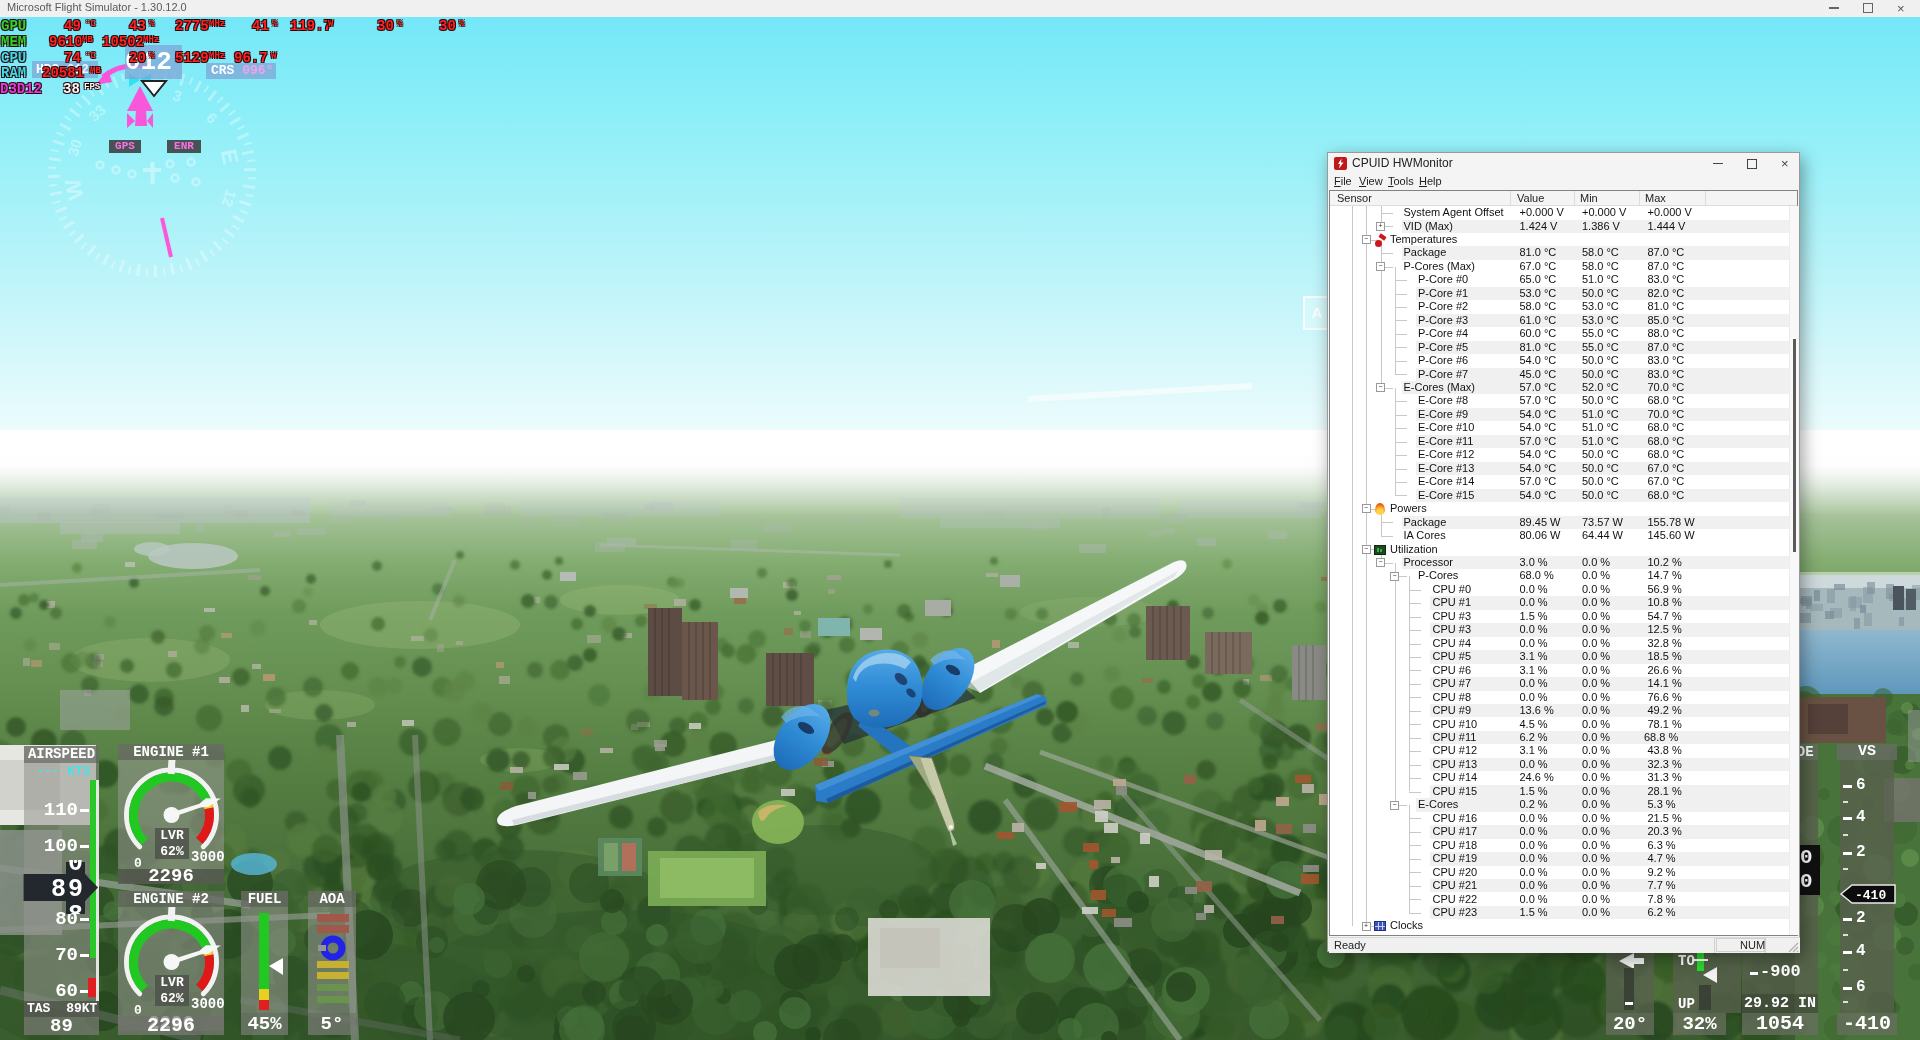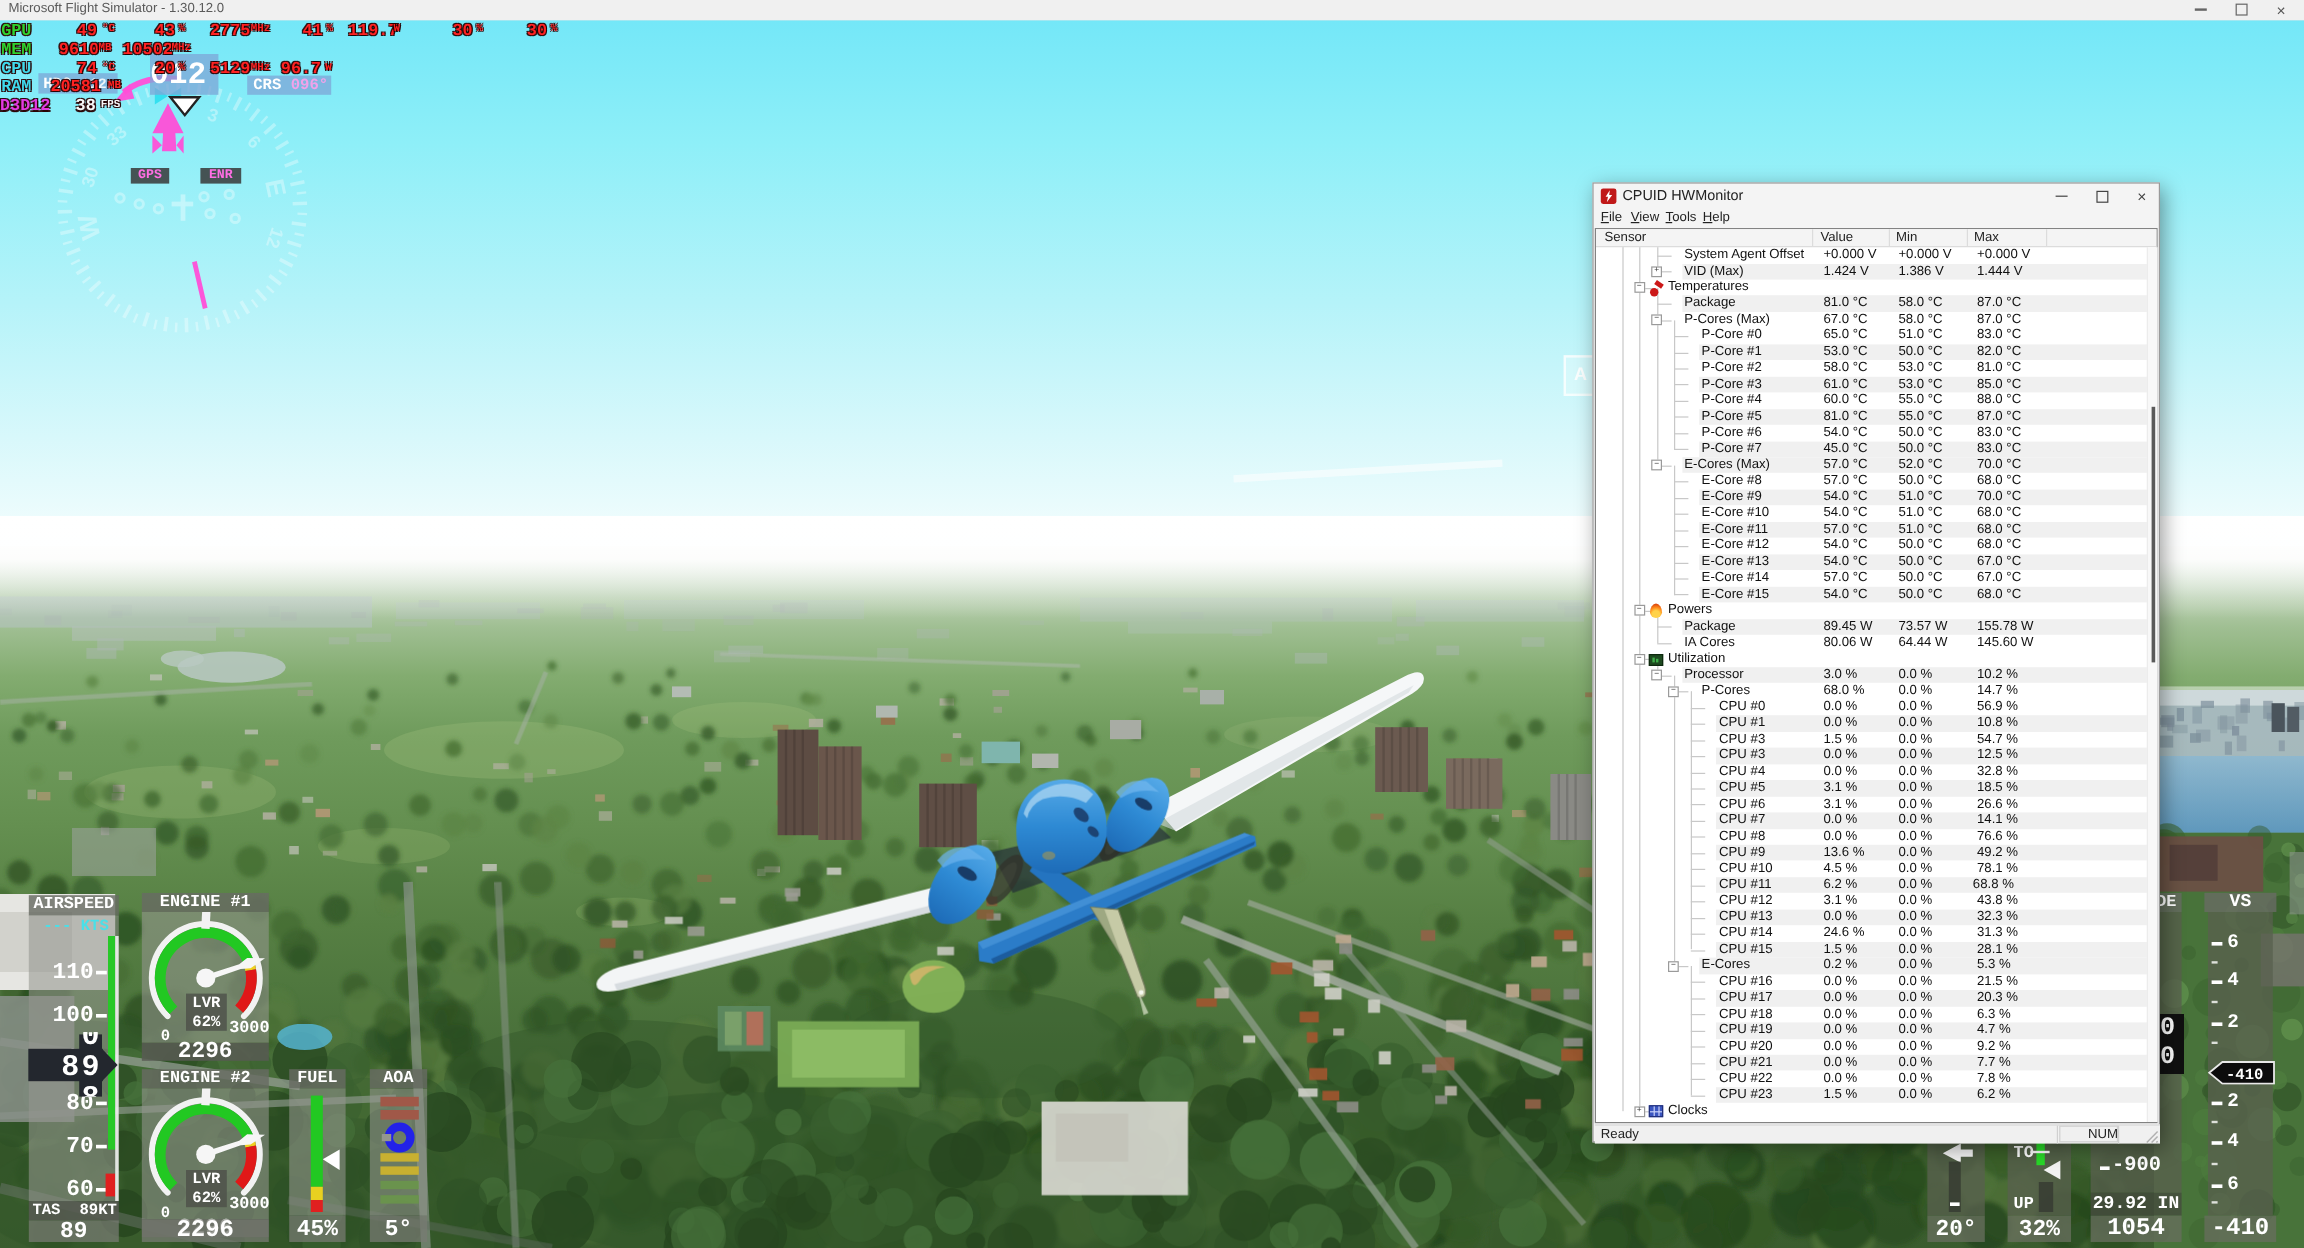--- a/index.html
+++ b/index.html
@@ -1800,21 +1800,21 @@
 </div>
 <div class="abs mono" style="left:308px;top:1013px;width:48px;height:22px;background:rgba(120,123,115,.74);color:#fff;font-size:19px;line-height:22px;text-align:center">5°</div>
 <div class="abs" style="left:1606px;top:952px;width:48px;height:61px;background:rgba(88,96,78,.78)">
 <svg class="abs" style="left:12px;top:0" width="28" height="18">
       <polygon points="1,9 16,1 16,6 26,6 26,12 16,12 16,17" fill="#f2f2f2"></polygon>
     </svg>
 <div class="abs" style="left:18px;top:16px;width:10px;height:42px;background:rgba(55,60,50,.85)"></div>
 <div class="abs" style="left:19px;top:50px;width:8px;height:3px;background:#fff"></div>
 </div>
 <div class="abs mono" style="left:1606px;top:1013px;width:48px;height:22px;background:rgba(103,110,93,.8);color:#fff;font-size:19px;line-height:22px;text-align:center">20°</div>
-<div class="abs" style="left:1673px;top:952px;width:53px;height:61px;background:rgba(88,96,78,.78)">
+<div class="abs" style="left:1673px;top:952px;width:68px;height:61px;background:rgba(88,96,78,.78)">
 <div class="abs mono" style="left:5px;top:1px;color:#fff;font-size:14px">TO</div>
 <div class="abs" style="left:23.5px;top:0px;width:7px;height:19px;background:#28d828"></div>
 <div class="abs" style="left:19px;top:7px;width:16px;height:2px;background:#fff"></div>
 <svg class="abs" style="left:29px;top:14px" width="17" height="18">
       <polygon points="1,9 15,1 15,17" fill="#f2f2f2"></polygon>
     </svg>
 <div class="abs" style="left:26px;top:33px;width:12px;height:25px;background:rgba(55,60,50,.85)"></div>
 <div class="abs mono" style="left:5px;top:44px;color:#fff;font-size:14px">UP</div>
 </div>
 <div class="abs mono" style="left:1673px;top:1013px;width:53px;height:22px;background:rgba(103,110,93,.8);color:#fff;font-size:19px;line-height:22px;text-align:center">32%</div>

